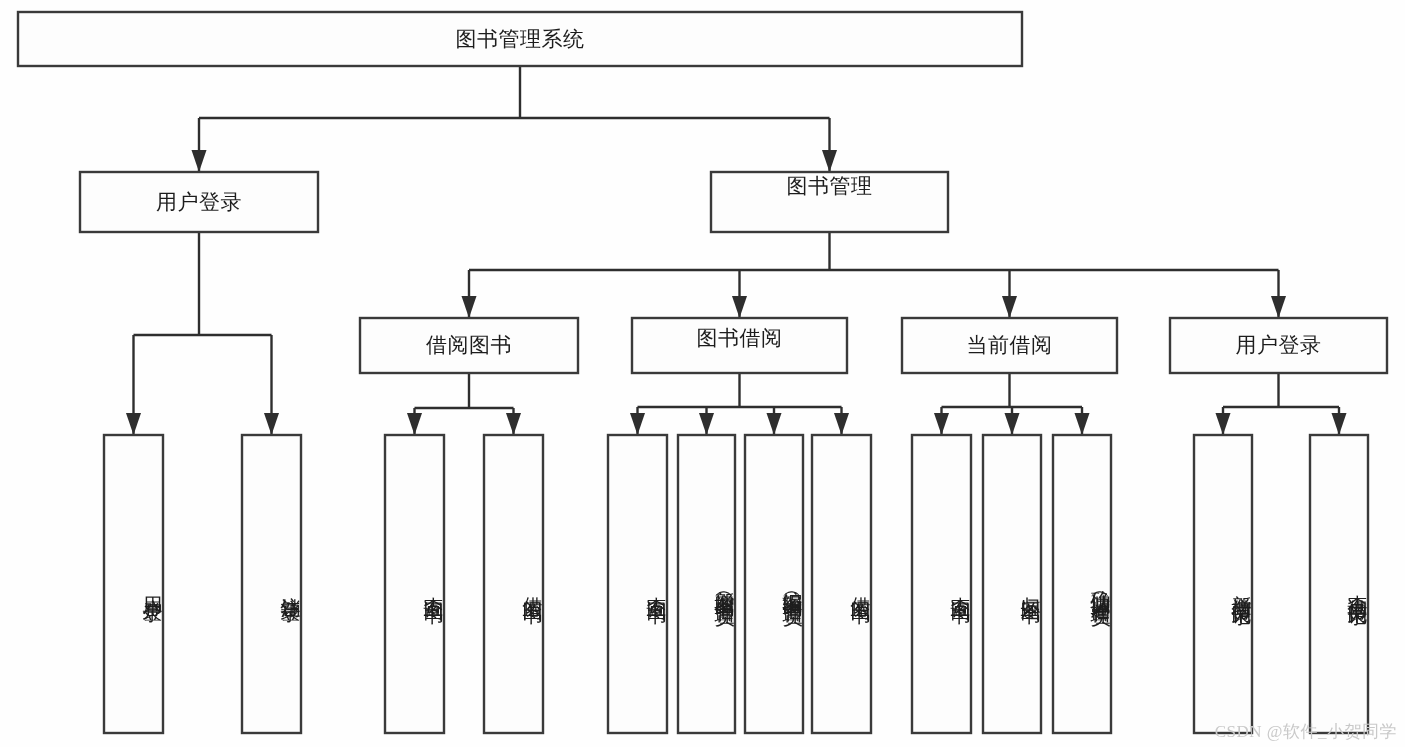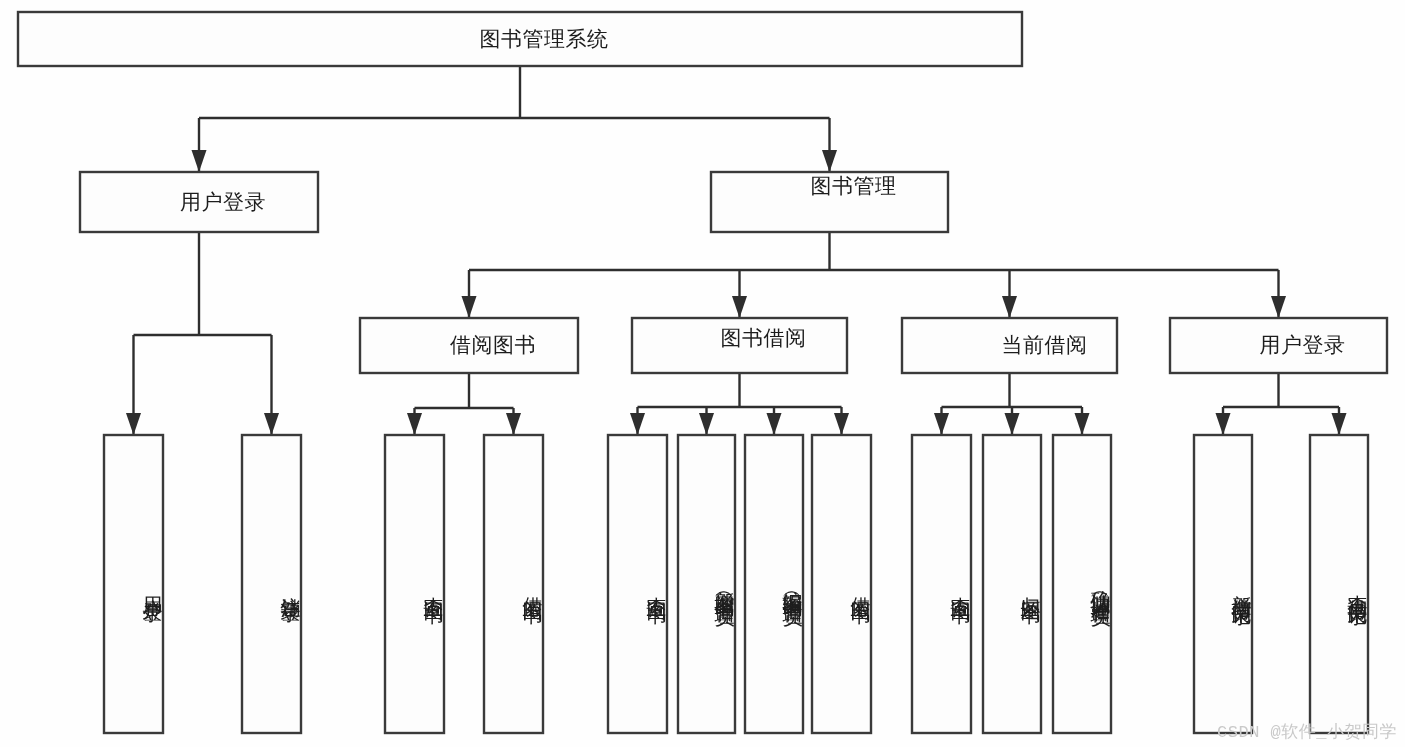--- a/index.html
+++ b/index.html
@@ -43,21 +43,20 @@
   .node-label {
     position: absolute;
     color: #1d1d1d;
     font-family: "DejaVu Sans", "Liberation Sans", sans-serif;
     display: flex;
     align-items: center;
     justify-content: center;
     text-align: center;
     pointer-events: none;
     line-height: 1.06;
-    padding-left: 24px;
   }
   .label-horizontal {
     font-size: 21px;
     letter-spacing: 0.5px;
   }
   .label-vertical {
     writing-mode: vertical-rl;
     text-orientation: upright;
     font-size: 20px;
     letter-spacing: 2.5px;
@@ -66,21 +65,21 @@
     padding-top: 4px;
     box-sizing: border-box;
   }
   .watermark {
     position: absolute;
     right: 8px;
     bottom: 4px;
     color: #c9c9c9;
     font-size: 17px;
     letter-spacing: 0.5px;
-    font-family: Liberation Mono, monospace;
+    font-family: Liberation Serif, serif;
     white-space: nowrap;
     user-select: none;
   }
 </style>
 </head>
 <body>
 
 <div id="diagram-root">
 
   <svg class="canvas" viewBox="0 0 1405 747" xmlns="http://www.w3.org/2000/svg">
@@ -161,21 +160,21 @@
         <rect x="1310" y="435" width="58" height="298" class="node-box"></rect>
       </g>
   </svg>
 
   <div id="labels-layer">
       <div class="node-label label-horizontal" style="left: 18px; top: 12px; width: 1004px; height: 54px;">图书管理系统</div>
       <div class="node-label label-horizontal" style="left: 80px; top: 172px; width: 238px; height: 60px;">用户登录</div>
       <div class="node-label label-horizontal" style="left: 711px; top: 156px; width: 237px; height: 60px;">图书管理</div>
       <div class="node-label label-horizontal" style="left: 360px; top: 318px; width: 218px; height: 55px;">借阅图书</div>
       <div class="node-label label-horizontal" style="left: 632px; top: 318px; width: 215px; height: 41px;">图书借阅</div>
-      <div class="node-label label-horizontal" style="left: 902px; top: 318px; width: 215px; height: 55px; margin-left: 11px;">当前借阅</div>
+      <div class="node-label label-horizontal" style="left: 902px; top: 318px; width: 215px; height: 55px;">当前借阅</div>
       <div class="node-label label-horizontal" style="left: 1170px; top: 318px; width: 217px; height: 55px;">用户登录</div>
       <div class="node-label label-vertical" style="left: 104px; top: 435px; width: 59px; height: 298px;">用户登录</div>
       <div class="node-label label-vertical" style="left: 242px; top: 435px; width: 59px; height: 298px;">注销登录</div>
       <div class="node-label label-vertical" style="left: 385px; top: 435px; width: 59px; height: 298px;">查询图书</div>
       <div class="node-label label-vertical" style="left: 484px; top: 435px; width: 59px; height: 298px;">借阅图书</div>
       <div class="node-label label-vertical" style="left: 608px; top: 435px; width: 59px; height: 298px;">查询图书</div>
       <div class="node-label label-vertical" style="left: 678px; top: 435px; width: 57px; height: 298px;">新增图书（管理员）</div>
       <div class="node-label label-vertical" style="left: 745px; top: 435px; width: 58px; height: 298px;">编辑图书（管理员）</div>
       <div class="node-label label-vertical" style="left: 812px; top: 435px; width: 59px; height: 298px;">借阅图书</div>
       <div class="node-label label-vertical" style="left: 912px; top: 435px; width: 59px; height: 298px;">查询图书</div>

